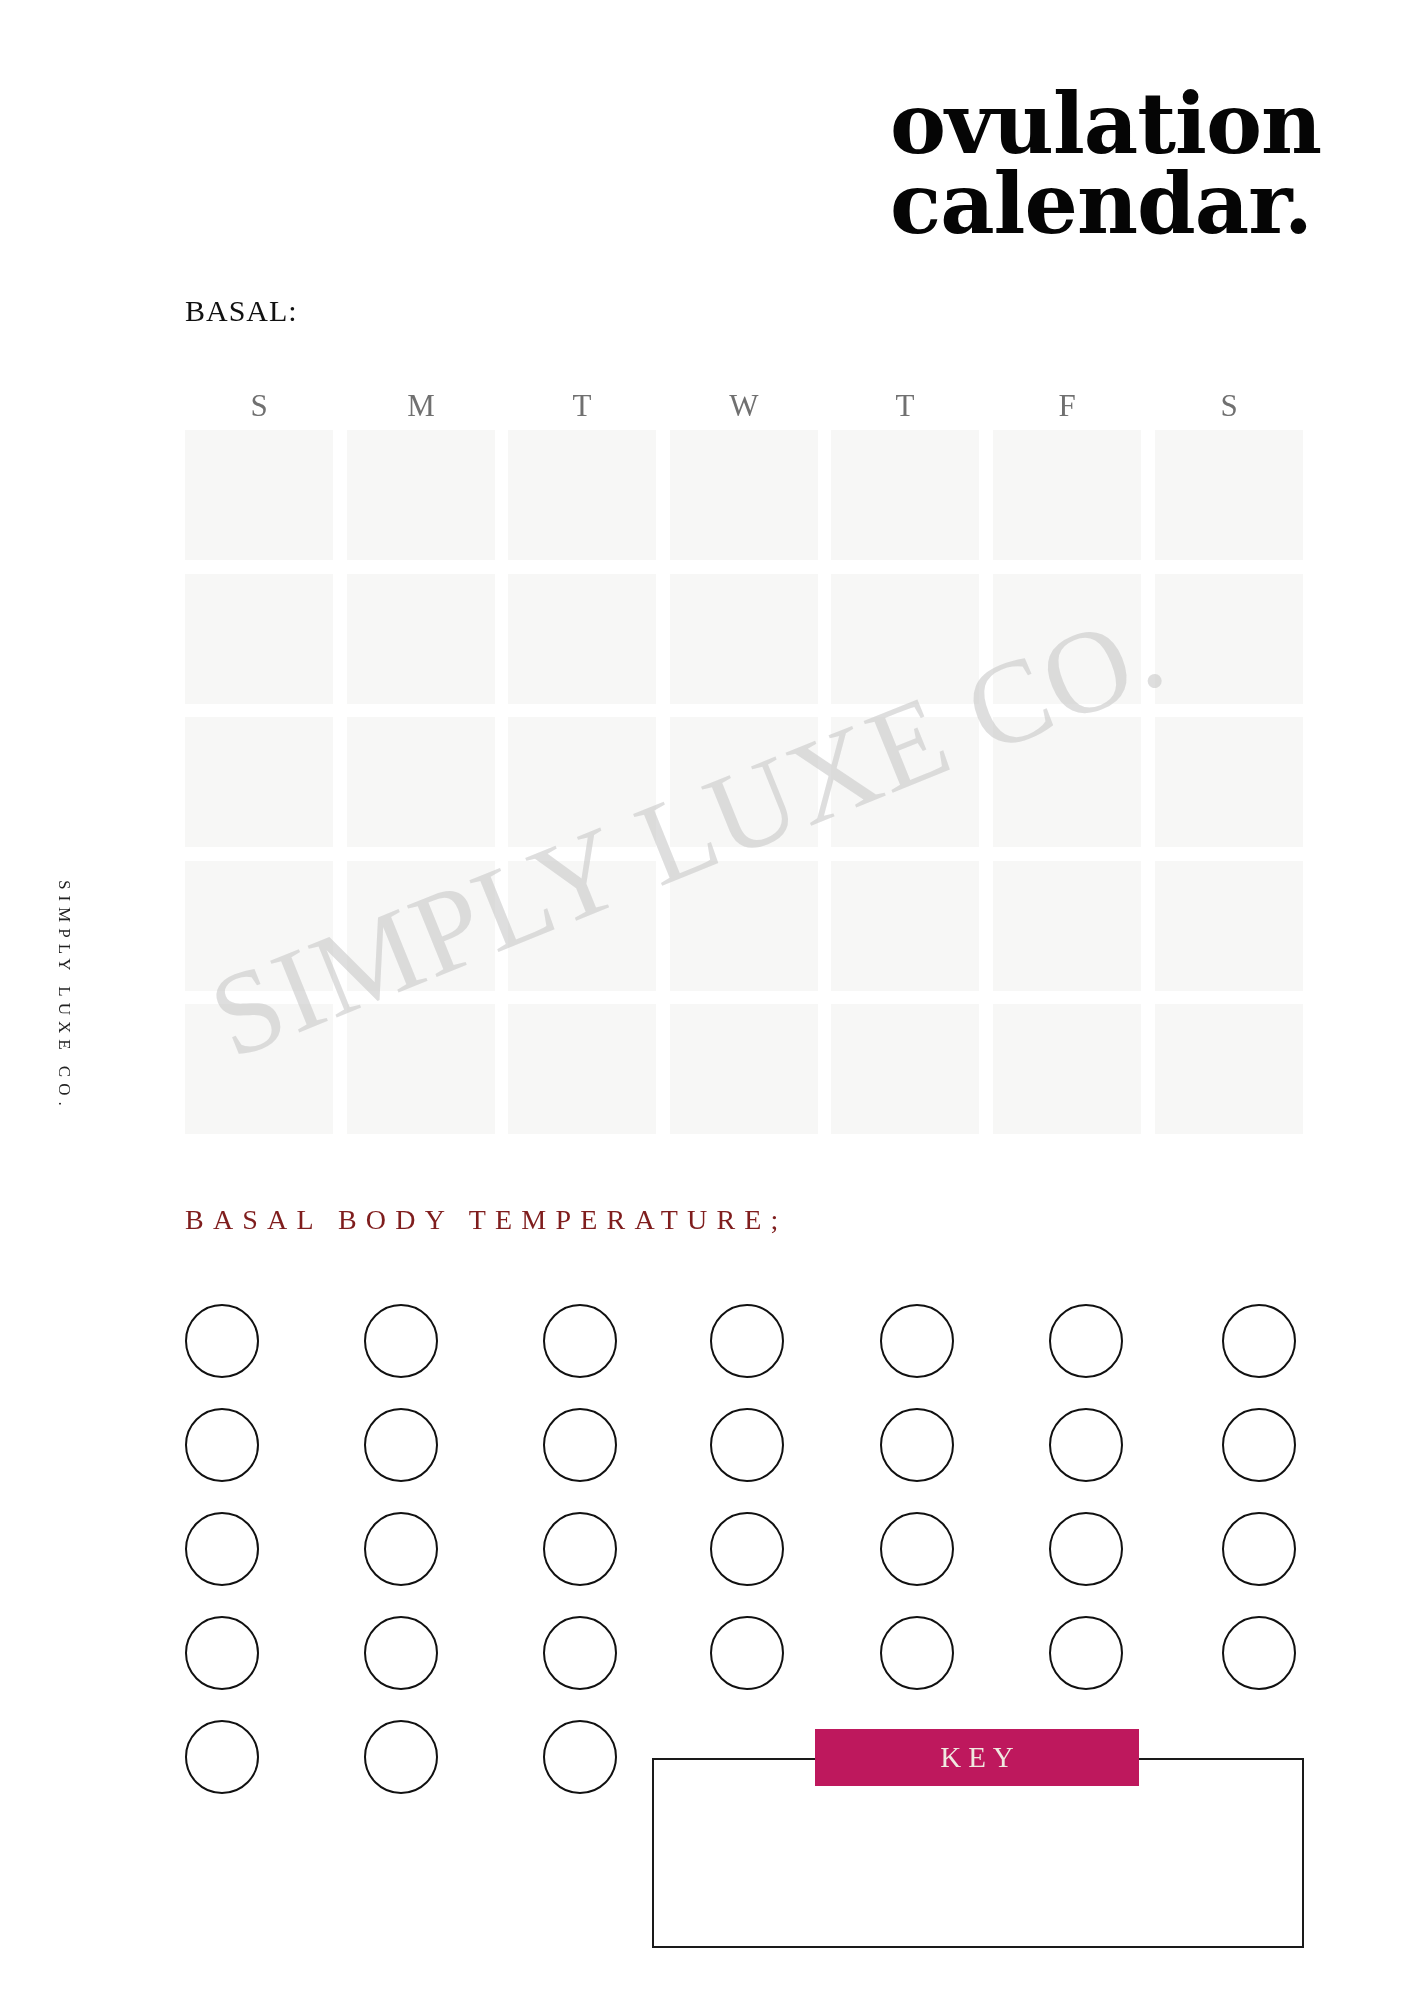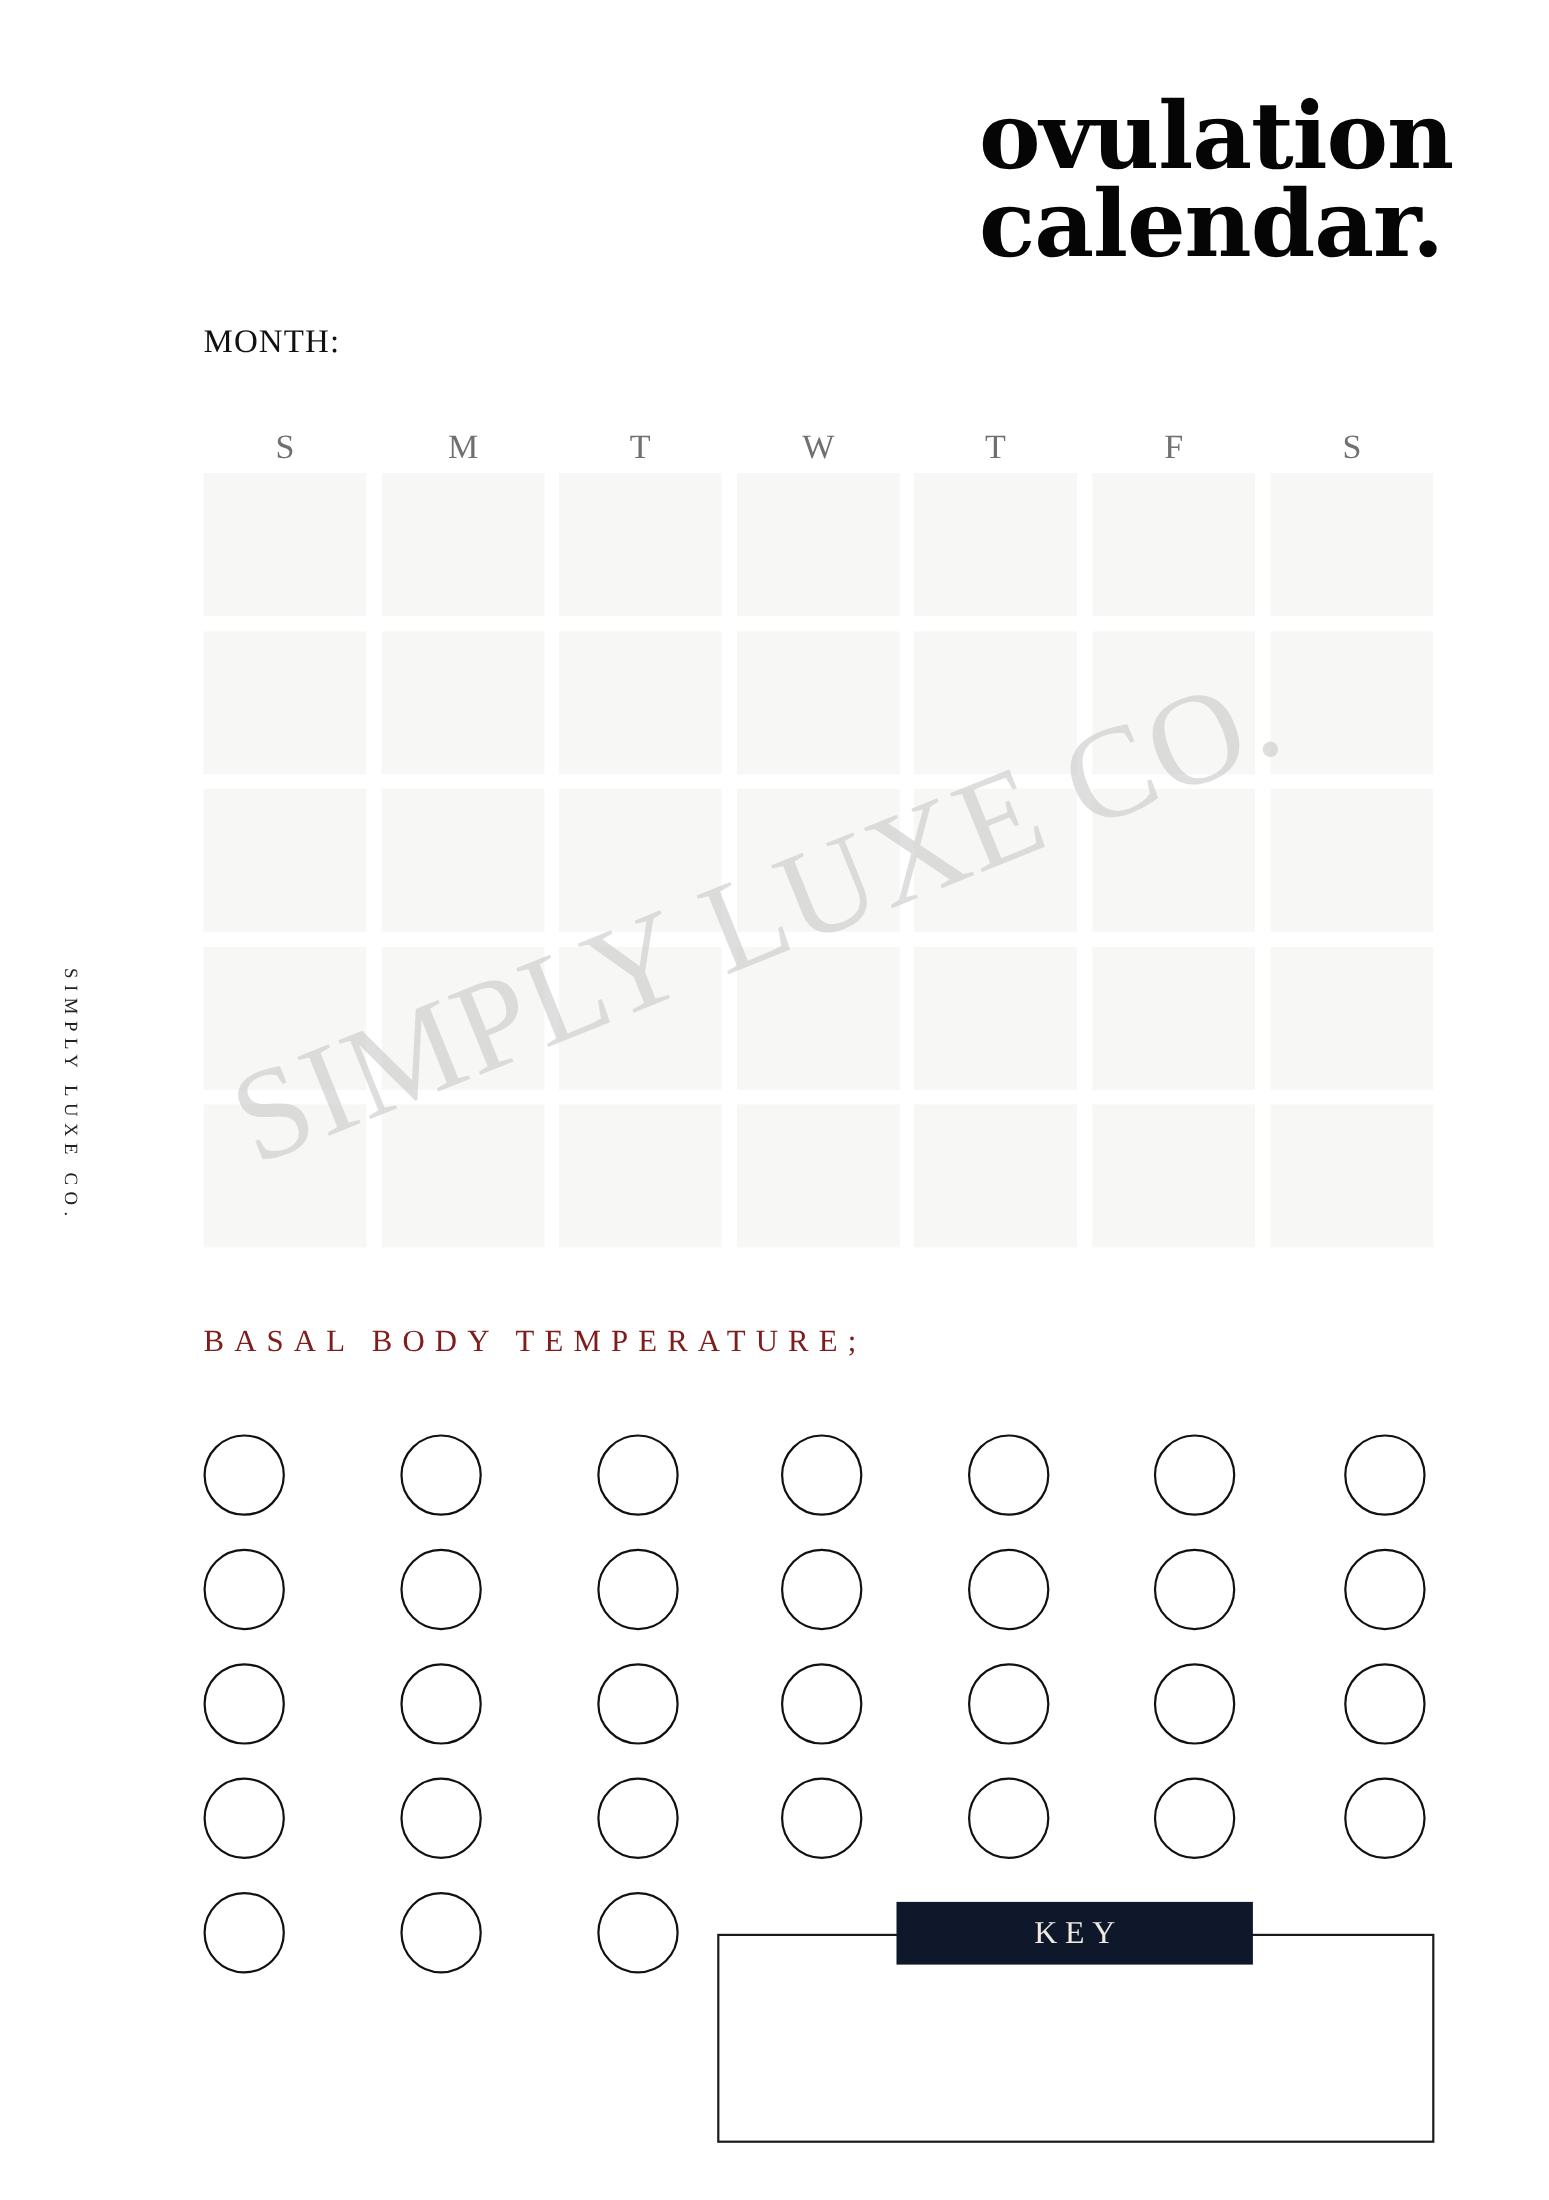--- a/index.html
+++ b/index.html
@@ -144,39 +144,39 @@
       width: 648px;
       height: 186px;
       border: 2.5px solid #1a1a1a;
     }
     .key-label {
       position: absolute;
       left: 815px;
       top: 1729px;
       width: 324px;
       height: 57px;
-      background: #0f172a;
+      background: #be185d;
       color: #efe9e0;
       font-size: 29px;
       letter-spacing: 7px;
       text-align: center;
       line-height: 57px;
       padding-left: 7px;
       box-sizing: border-box;
     }
   </style>
 </head>
 <body>
 
 <h1 class="title">
   <span>ovulation</span>
   <span>calendar.</span>
 </h1>
 
-<p class="month-label">MONTH:</p>
+<p class="month-label">BASAL:</p>
 <input class="month-input" type="text" value="" style="">
 
 <div class="day-headers">
   <div class="day-header" style="left:0px">S</div>
   <div class="day-header" style="left:162px">M</div>
   <div class="day-header" style="left:323px">T</div>
   <div class="day-header" style="left:485px">W</div>
   <div class="day-header" style="left:646px">T</div>
   <div class="day-header" style="left:808px">F</div>
   <div class="day-header" style="left:970px">S</div>

